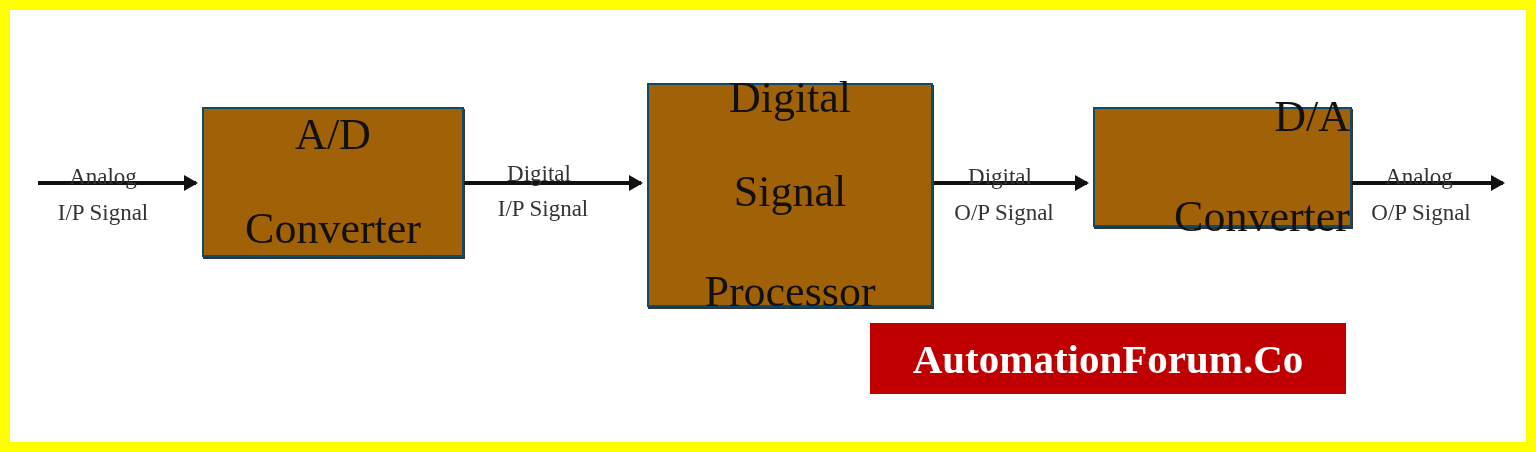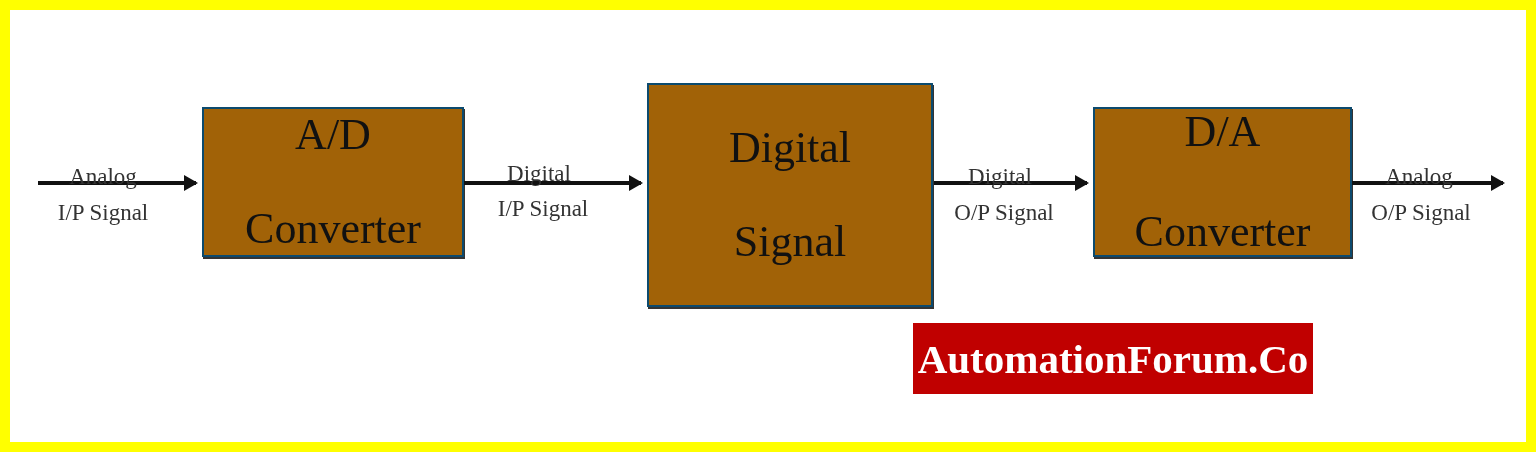--- a/index.html
+++ b/index.html
@@ -49,30 +49,31 @@
   <span class="line">Converter</span>
 </div>
 
 <div class="arrow" style="left:464px; top:181px; width:177px;"></div>
 <div class="label" style="left:497px; top:154px; width:84px;">Digital</div>
 <div class="label" style="left:484px; top:189px; width:118px;">I/P Signal</div>
 
 <div class="block" style="left:647px; top:83px; width:286px; height:224px;">
   <span class="line">Digital</span>
   <span class="line" style="">Signal</span>
+  <span class="line" style="margin-top:6px;">Processor</span>
 </div>
 
 <div class="arrow" style="left:934px; top:181px; width:153px;"></div>
 <div class="label" style="left:958px; top:157px; width:84px;">Digital</div>
 <div class="label" style="left:940px; top:193px; width:128px;">O/P Signal</div>
 
-<div class="block" style="left:1093px; top:107px; width:259px; height:150px;">
+<div class="block" style="left:1093px; top:107px; width:259px; height:120px;align-items:flex-end;">
   <span class="line">D/A</span>
   <span class="line" style="margin-top:6px;">Converter</span>
 </div>
 
 <div class="arrow" style="left:1352px; top:181px; width:151px;"></div>
 <div class="label" style="left:1374px; top:157px; width:90px;">Analog</div>
 <div class="label" style="left:1356px; top:193px; width:130px;">O/P Signal</div>
 
-<div class="logo" style="left:913px; top:323px; width:400px; height:71px;">
+<div class="logo" style="left:870px; top:323px; width:476px; height:71px;">
   <span>AutomationForum.Co</span>
 </div>
 
 </body></html>

